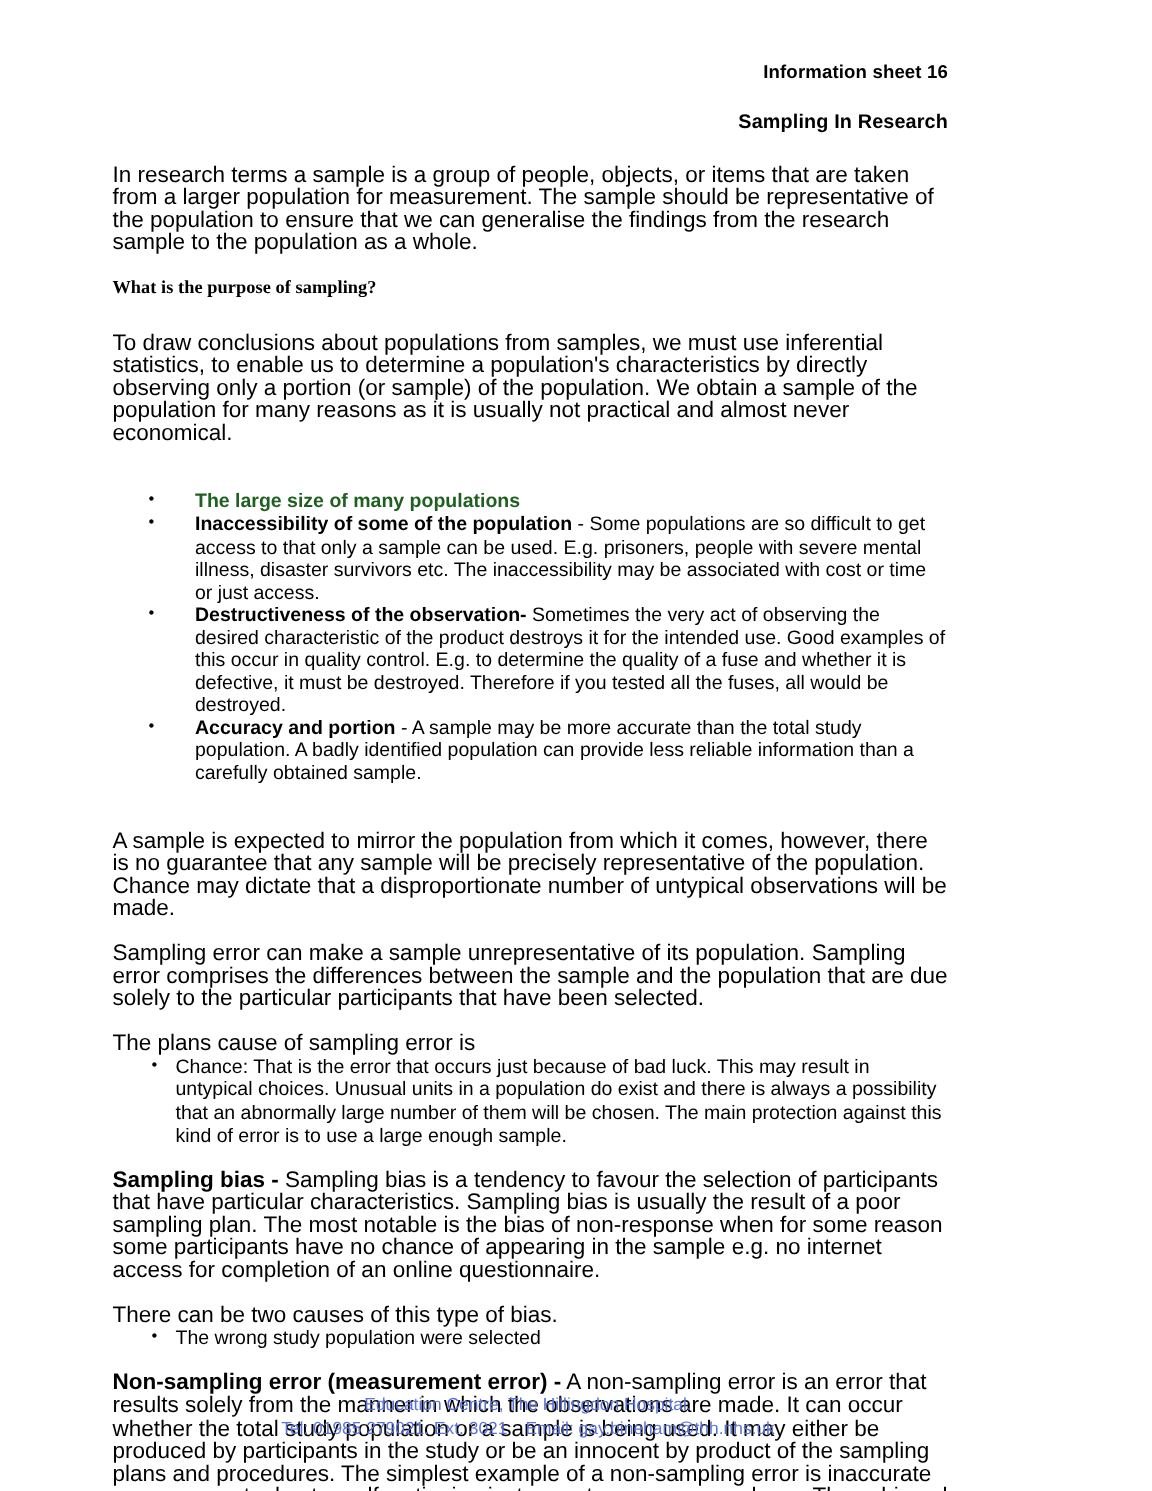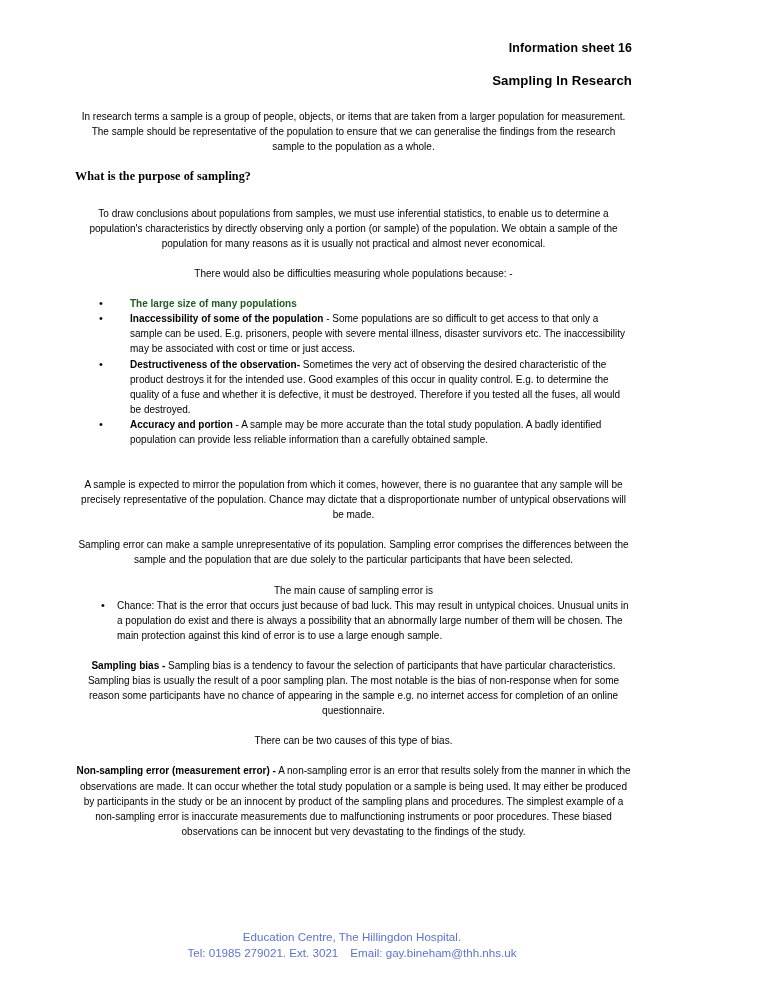--- a/index.html
+++ b/index.html
@@ -41,24 +41,24 @@
   .doc-title {
     text-align: right;
     font-size: 13.2px;
     font-weight: bold;
     margin-top: 18px;
     letter-spacing: 0.1px;
   }
 
   
   p.body {
-    font-size: 10px;
+    font-size: 15px;
     line-height: 15.1px;
     margin: 0;
-    text-align: center;
+    text-align: left;
   }
   .gap-l  { height: 21px; }
   .gap-m  { height: 15px; }
 
   h2.section {
     font-size: 12.2px;
     font-weight: bold;
     margin: 0;
     line-height: 15.5px;
     letter-spacing: 0.05px;
@@ -66,21 +66,21 @@
   }
 
   
   ul.bullets {
     list-style: none;
     margin: 0;
     padding: 0;
   }
   ul.bullets > li {
     position: relative;
-    font-size: 10px;
+    font-size: 13px;
     line-height: 15.1px;
     margin: 0;
   }
   ul.bullets > li::before {
     content: "\2022";
     position: absolute;
     font-size: 11px;
     line-height: 15.1px;
   }
   
@@ -131,21 +131,20 @@
     <div class="gap-m"></div>
 
     <h2 class="section">What is the purpose of sampling?</h2>
 
     <div class="gap-l"></div>
 
     <p class="body">To draw conclusions about populations from samples, we must use inferential statistics, to enable us to determine a population's characteristics by directly observing only a portion (or sample) of the population. We obtain a sample of the population for many reasons as it is usually not practical and almost never economical.</p>
 
     <div class="gap-m"></div>
 
-    <p class="body">There would also be difficulties measuring whole populations because: -</p>
 
     <div class="gap-m"></div>
 
     <ul class="bullets wide" id="purpose-bullets">
         <li><span class="green">The large size of many populations</span></li>
         <li><span class="b">Inaccessibility of some of the population</span><span> - Some populations are so difficult to get access to that only a sample can be used. E.g. prisoners, people with severe mental illness, disaster survivors etc. The inaccessibility may be associated with cost or time or just access.</span></li>
         <li><span class="b">Destructiveness of the observation-</span><span> Sometimes the very act of observing the desired characteristic of the product destroys it for the intended use. Good examples of this occur in quality control. E.g. to determine the quality of a fuse and whether it is defective, it must be destroyed. Therefore if you tested all the fuses, all would be destroyed.</span></li>
         <li><span class="b">Accuracy and portion</span><span> - A sample may be more accurate than the total study population. A badly identified population can provide less reliable information than a carefully obtained sample.</span></li>
       </ul>
 
@@ -155,37 +154,38 @@
     <div class="gap-m"></div>
 
     <p class="body">A sample is expected to mirror the population from which it comes, however, there is no guarantee that any sample will be precisely representative of the population. Chance may dictate that a disproportionate number of untypical observations will be made.</p>
 
     <div class="gap-m"></div>
 
     <p class="body">Sampling error can make a sample unrepresentative of its population. Sampling error comprises the differences between the sample and the population that are due solely to the particular participants that have been selected.</p>
 
     <div class="gap-m"></div>
 
-    <p class="body">The main cause of sampling error is</p>
+    <p class="body">The plans cause of sampling error is</p>
 
     <ul class="bullets narrow" id="error-bullets">
         <li><span>Chance: That is the error that occurs just because of bad luck. This may result in untypical choices. Unusual units in a population do exist and there is always a possibility that an abnormally large number of them will be chosen. The main protection against this kind of error is to use a large enough sample.</span></li>
       </ul>
 
     <div class="gap-m"></div>
 
     <p class="body">
       <span class="b">Sampling bias -</span><span> Sampling bias is a tendency to favour the selection of participants that have particular characteristics. Sampling bias is usually the result of a poor sampling plan. The most notable is the bias of non-response when for some reason some participants have no chance of appearing in the sample e.g. no internet access for completion of an online questionnaire.</span>
     </p>
 
     <div class="gap-m"></div>
 
     <p class="body">There can be two causes of this type of bias.</p>
 
     <ul class="bullets narrow" id="cause-bullets">
+        <li><span>The wrong study population were selected</span></li>
       </ul>
 
     <div class="gap-m"></div>
 
     <p class="body">
       <span class="b">Non-sampling error (measurement error) -</span><span> A non-sampling error is an error that results solely from the manner in which the observations are made. It can occur whether the total study population or a sample is being used. It may either be produced by participants in the study or be an innocent by product of the sampling plans and procedures. The simplest example of a non-sampling error is inaccurate measurements due to malfunctioning instruments or poor procedures. These biased observations can be innocent but very devastating to the findings of the study.</span>
     </p>
 
   </div>
 

